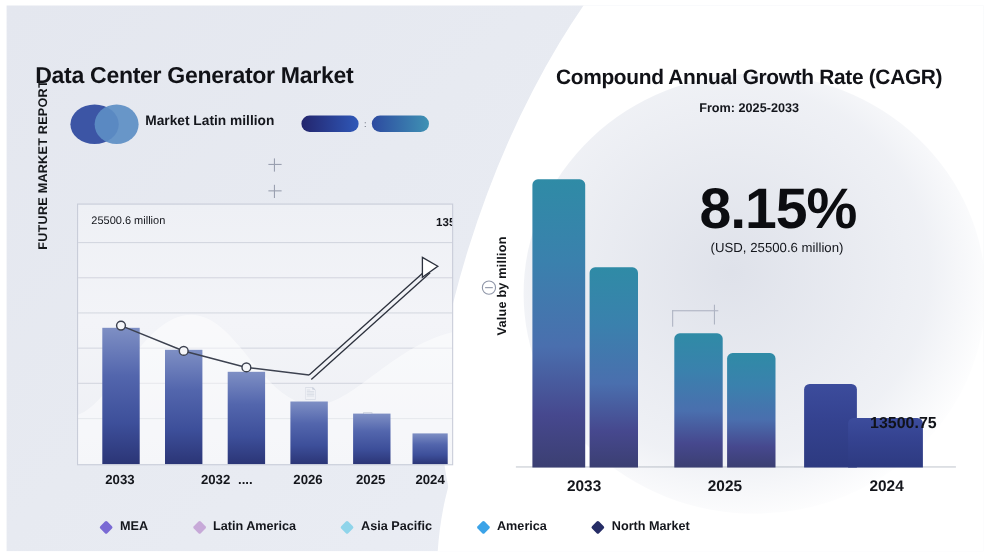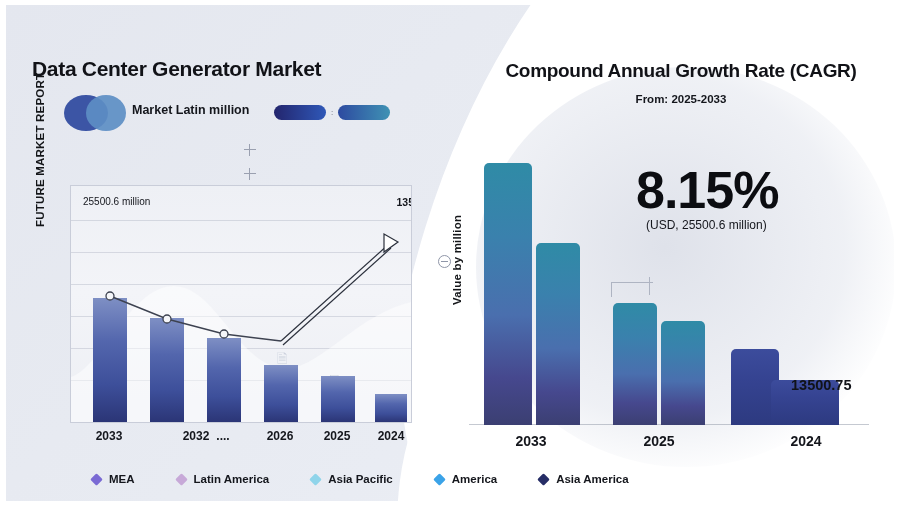--- a/index.html
+++ b/index.html
@@ -348,18 +348,18 @@
       <div class="legend-item">
         <span class="diamond" style="background:#8fd4ea;"></span>
         <span class="legend-label">Asia Pacific</span>
       </div>
       <div class="legend-item">
         <span class="diamond" style="background:#3ba3e8;"></span>
         <span class="legend-label">America</span>
       </div>
       <div class="legend-item">
         <span class="diamond" style="background:#262d66;"></span>
-        <span class="legend-label">Asia America</span>
+        <span class="legend-label">North Market</span>
       </div>
     </div>
 
   </div>
 </div>
 
 </body></html>

